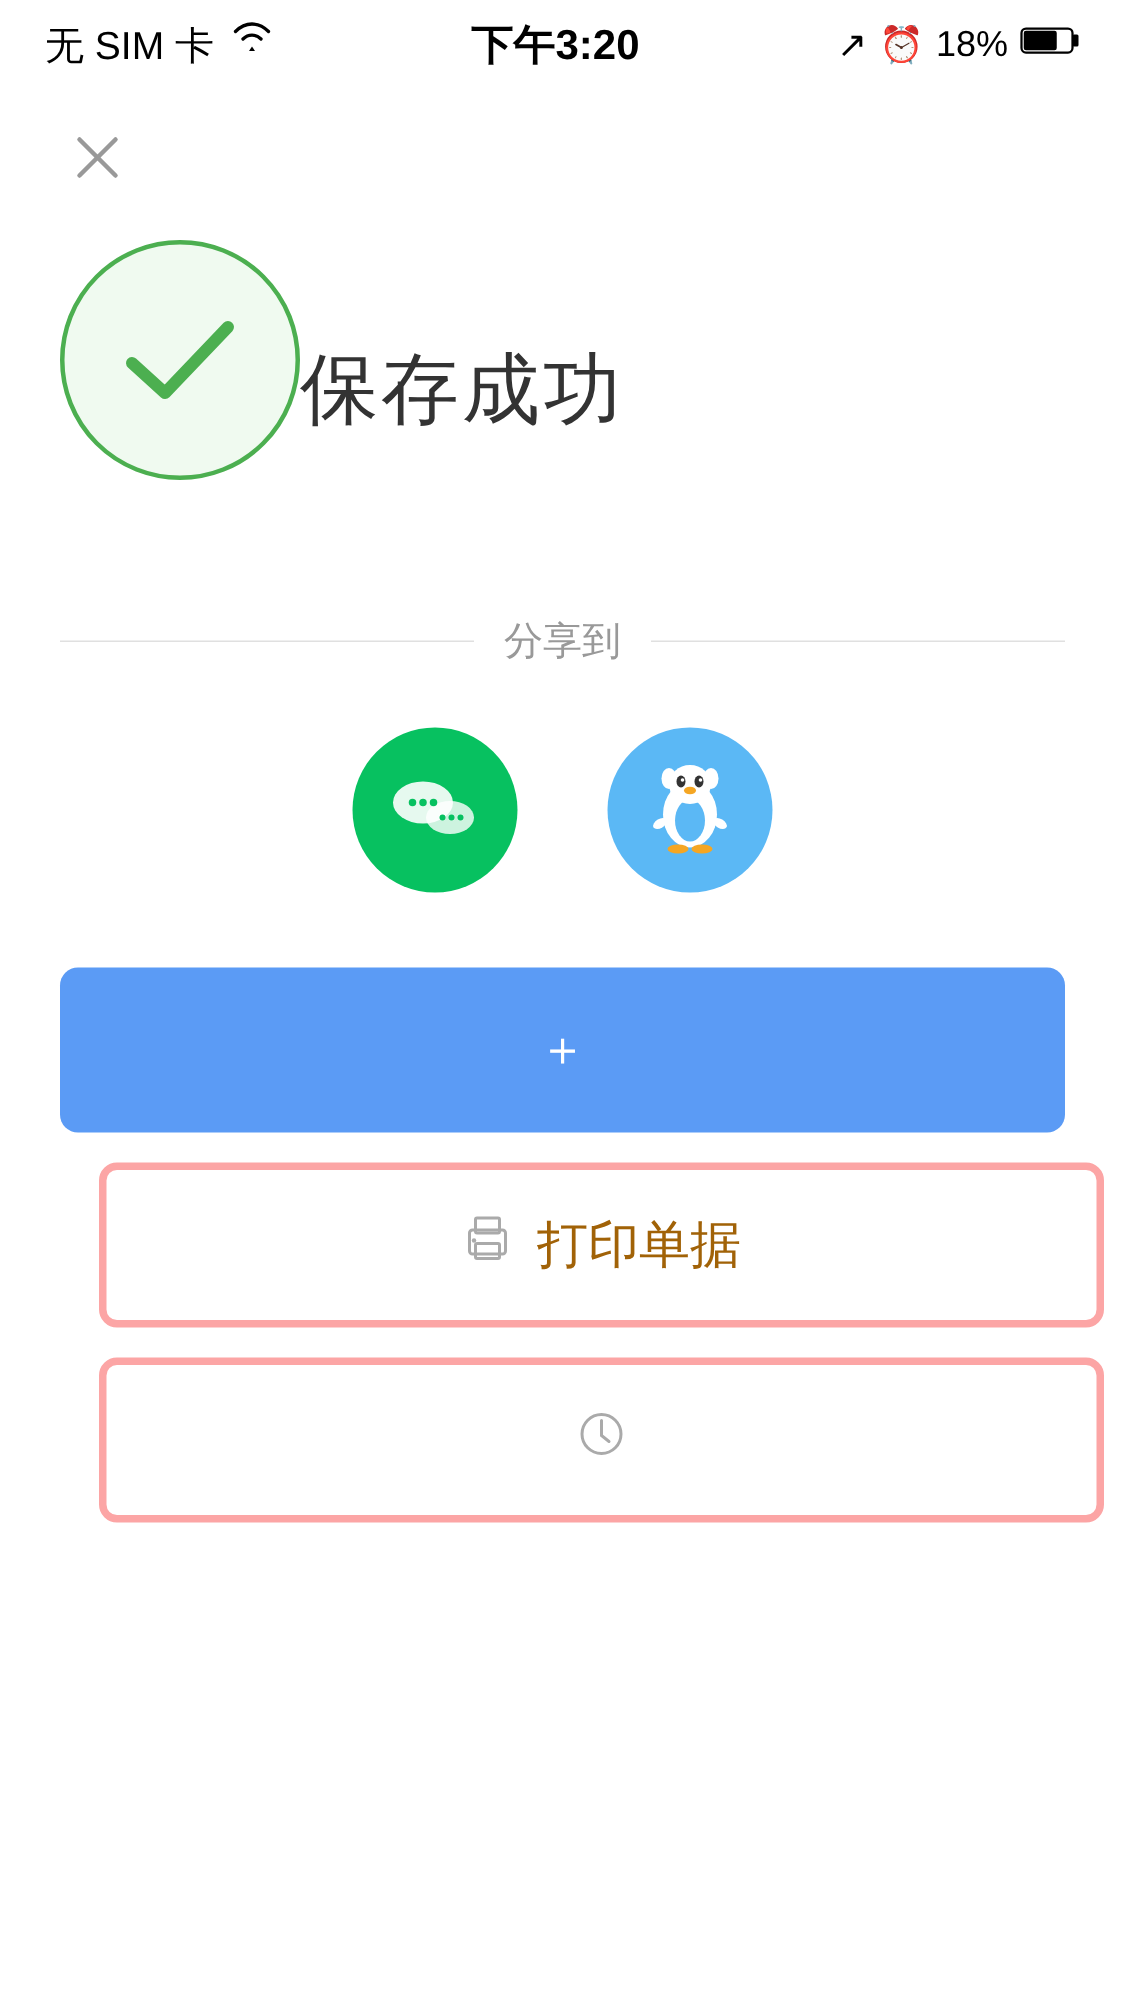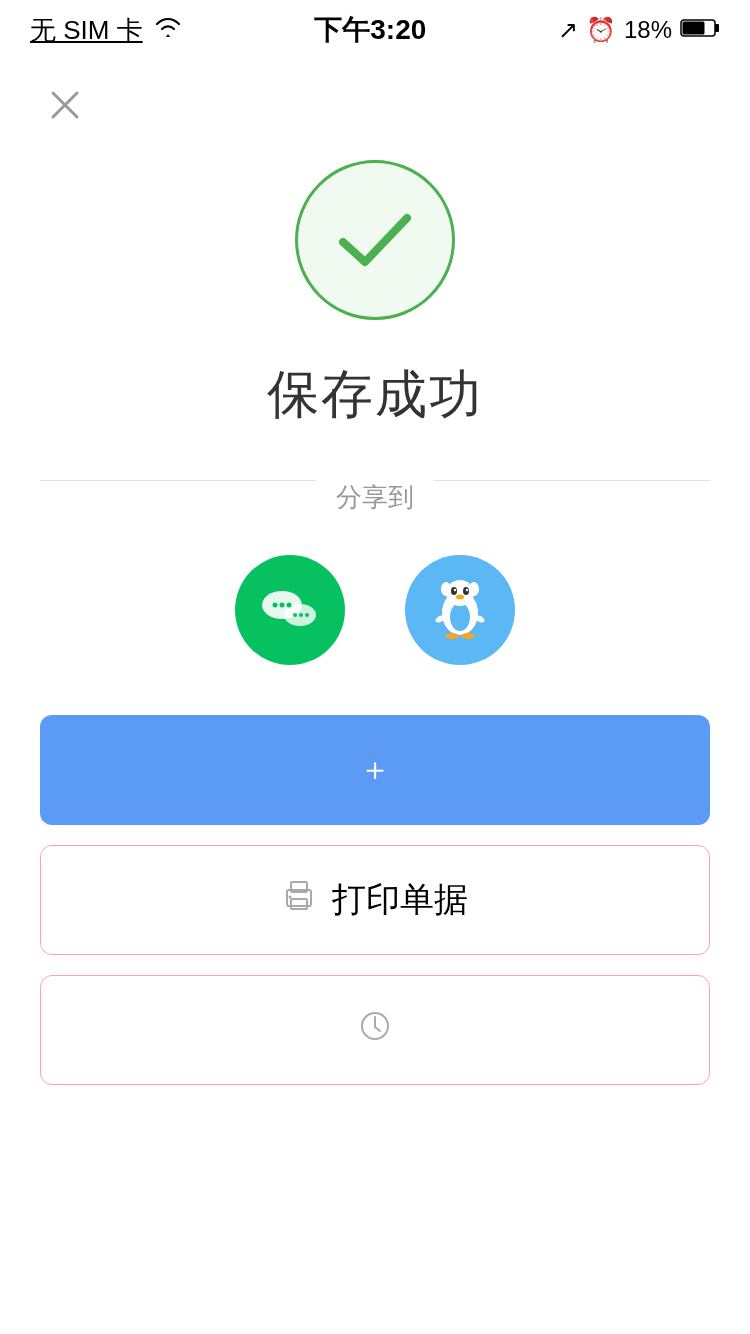--- a/index.html
+++ b/index.html
@@ -18,26 +18,25 @@
       width: 100%;
       height: 60px;
       display: flex;
       align-items: center;
       justify-content: space-between;
       padding: 0 30px;
       background: #ffffff;
     }
     .status-left {
       display: flex;
-      align-items: center;
+      align-items: flex-start;
       gap: 10px;
       font-size: 26px;
       font-weight: 500;
       color: #000;
-      text-decoration: underline;
     }
     .wifi-icon {
       font-size: 24px;
     }
     .status-center {
       font-size: 28px;
       font-weight: 600;
       color: #000;
       text-align: center;
     }
@@ -66,21 +65,21 @@
       margin-bottom: 30px;
     }
     .close-btn svg {
       width: 36px;
       height: 36px;
     }
 
     
     .success-section {
       display: flex;
-      flex-direction: column;
+      flex-direction: row;
       align-items: center;
       margin-bottom: 50px;
     }
 
     .success-circle {
       width: 160px;
       height: 160px;
       border-radius: 50%;
       border: 3px solid #4CAF50;
       background: #f0faf0;
@@ -103,20 +102,21 @@
     }
 
     
     .share-section {
       width: 100%;
       margin-bottom: 50px;
     }
 
     .share-divider {
       display: flex;
+      align-items: center;
       gap: 20px;
       margin-bottom: 40px;
     }
     .divider-line {
       flex: 1;
       height: 1px;
       background: #e0e0e0;
     }
     .share-label {
       font-size: 26px;
@@ -167,22 +167,23 @@
       border: none;
     }
 
     .btn-primary {
       background: #5B9BF5;
       color: #ffffff;
     }
 
     .btn-secondary {
       background: #ffffff;
-      color: #000000;
-      border: 1px solid #fca5a5;
+      color: #a16207;
+      border: 5px solid #fca5a5;
+      margin-left: 26px;
     }
 
     .btn-icon {
       font-size: 32px;
     }
   </style>
 </head>
 <body>
 
 <div class="status-bar">

